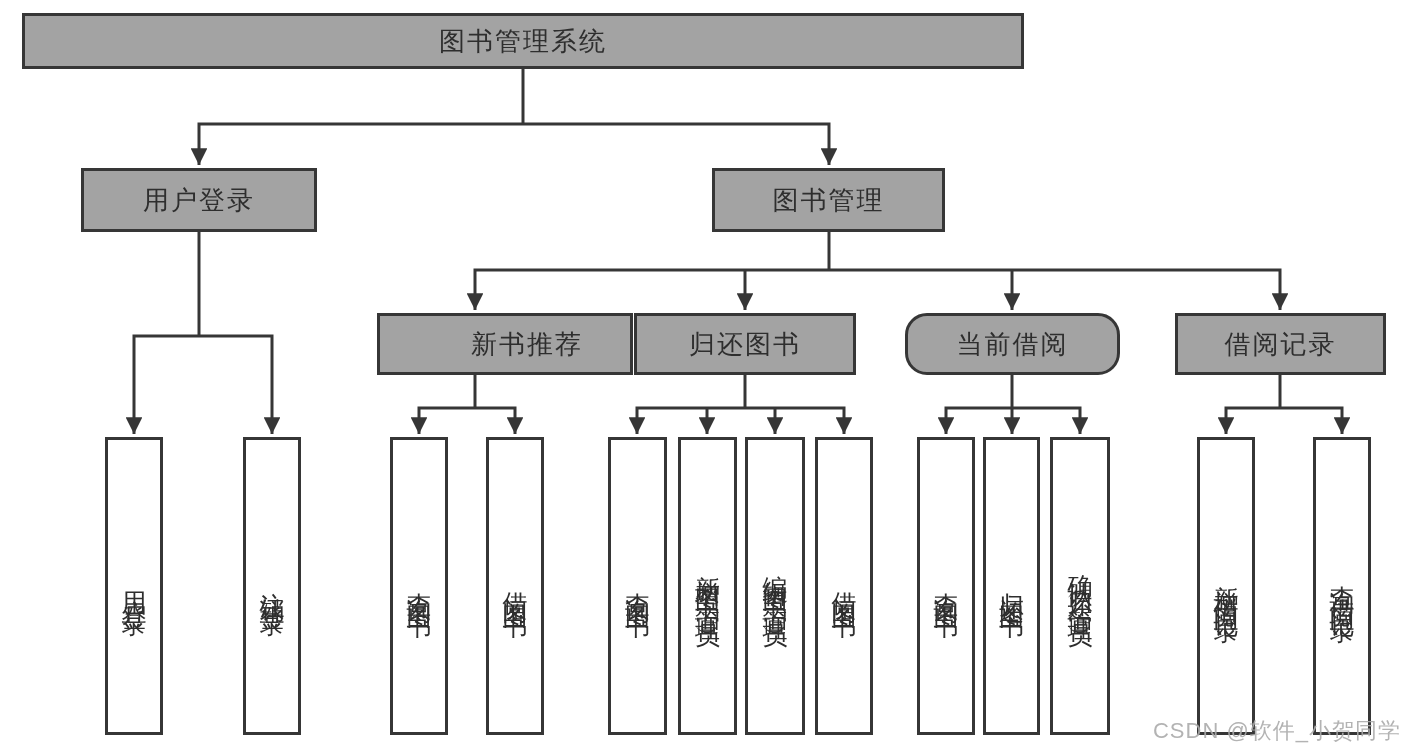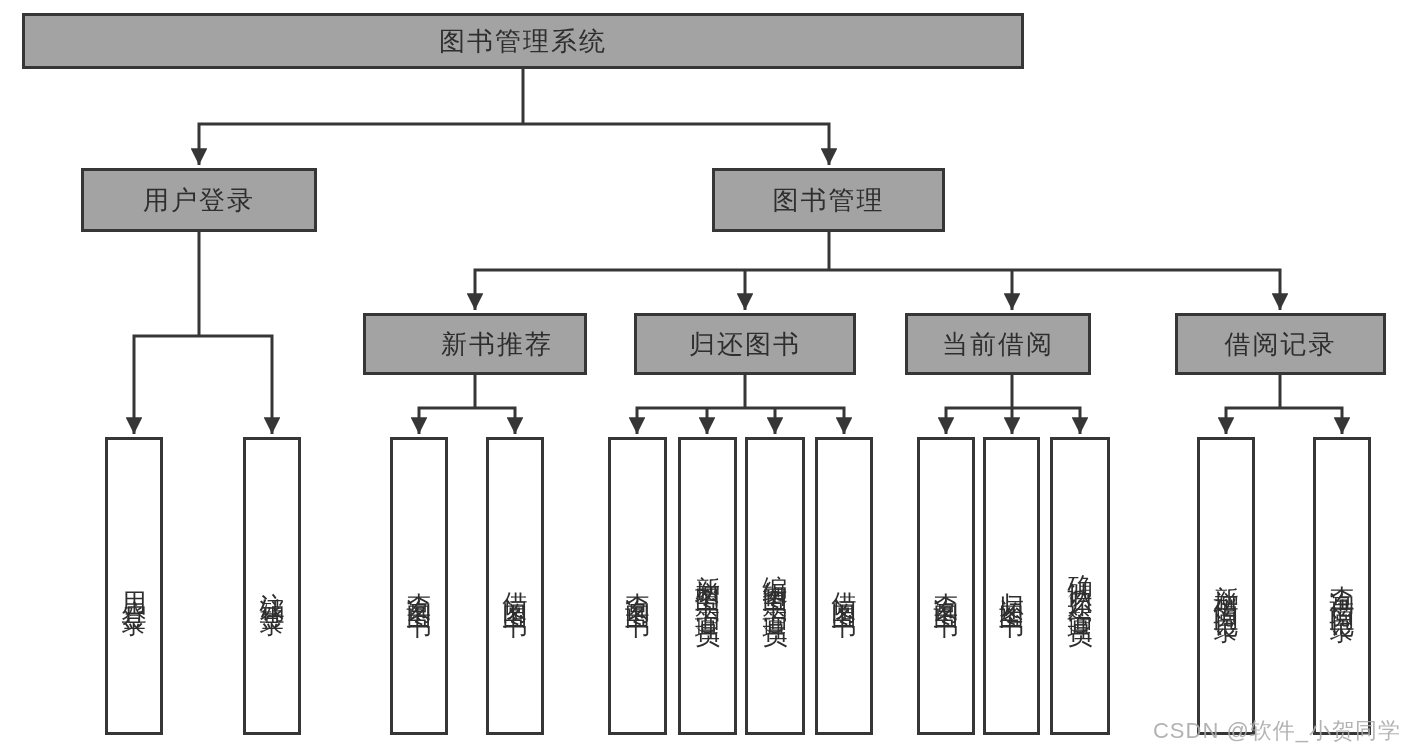--- a/index.html
+++ b/index.html
@@ -119,23 +119,23 @@
       <path class="wire" d="M1280,375 V408"></path>
       <path class="wire" d="M1226,434 V408 H1342 V434" marker-start="url(#arrow)" marker-end="url(#arrow)"></path>
     </g>
   </svg>
 
   <div class="node" style="left:22px; top:13px; width:1002px; height:56px;">图书管理系统</div>
 
   <div class="node" style="left:81px; top:168px; width:236px; height:64px;">用户登录</div>
   <div class="node" style="left:712px; top:168px; width:233px; height:64px;">图书管理</div>
 
-  <div class="node" style="left:363px; top:313px; width:224px; height:62px;padding-left:44px;">新书推荐</div>
+  <div class="node" style="left:377px; top:313px; width:256px; height:62px;padding-left:44px;">新书推荐</div>
   <div class="node" style="left:634px; top:313px; width:222px; height:62px;">归还图书</div>
-  <div class="node" style="left:905px; top:313px; width:186px; height:62px;">当前借阅</div>
+  <div class="node" style="left:905px; top:313px; width:215px; height:62px;border-radius:22px;">当前借阅</div>
   <div class="node" style="left:1175px; top:313px; width:211px; height:62px;text-align:right;">借阅记录</div>
 
   <div class="leaf" style="left:105px; top:437px; width:58px; height:298px;">
     <span class="vtext">用户登录</span>
   </div>
   <div class="leaf" style="left:243px; top:437px; width:58px; height:298px;">
     <span class="vtext">注销登录</span>
   </div>
 
   <div class="leaf" style="left:390px; top:437px; width:58px; height:298px;">

